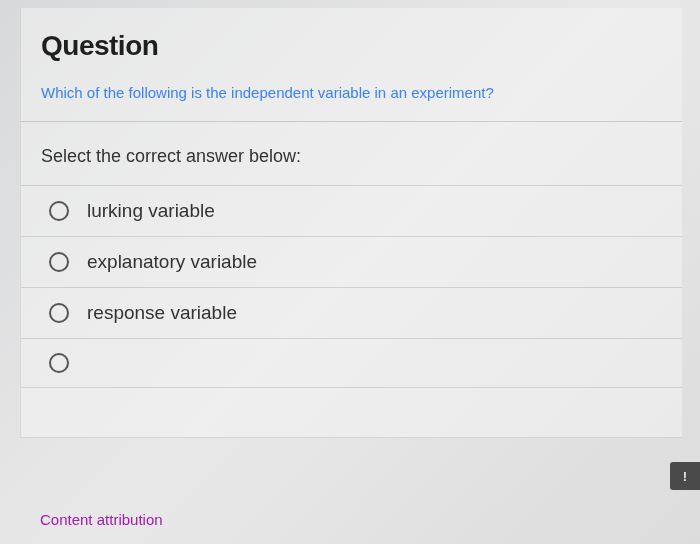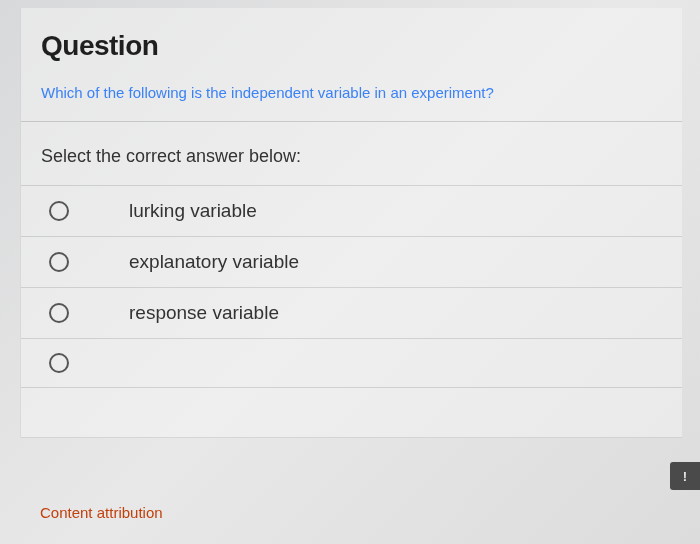--- a/index.html
+++ b/index.html
@@ -42,41 +42,40 @@
       color: #333;
       padding: 24px 5px 18px 20px;
       border-bottom: 1px solid rgba(0,0,0,0.12);
     }
     .option-row {
       display: flex;
       align-items: center;
       padding: 14px 20px 14px 28px;
       border-bottom: 1px solid rgba(0,0,0,0.12);
       cursor: pointer;
-      gap: 42px;
     }
     .radio {
       width: 20px;
       height: 20px;
       border: 2px solid #555;
       border-radius: 50%;
       margin-right: 18px;
       flex-shrink: 0;
       background: transparent;
     }
     .option-label {
       font-size: 19px;
       color: #333;
     }
     .attribution {
       position: absolute;
       left: 40px;
-      bottom: 23px;
+      bottom: 16px;
       font-size: 15px;
-      color: #c2410c;
+      color: #a21caf;
     }
     .feedback-tab {
       position: absolute;
       right: 0;
       bottom: 54px;
       width: 30px;
       height: 28px;
       background: #4a4a4a;
       display: flex;
       align-items: center;

